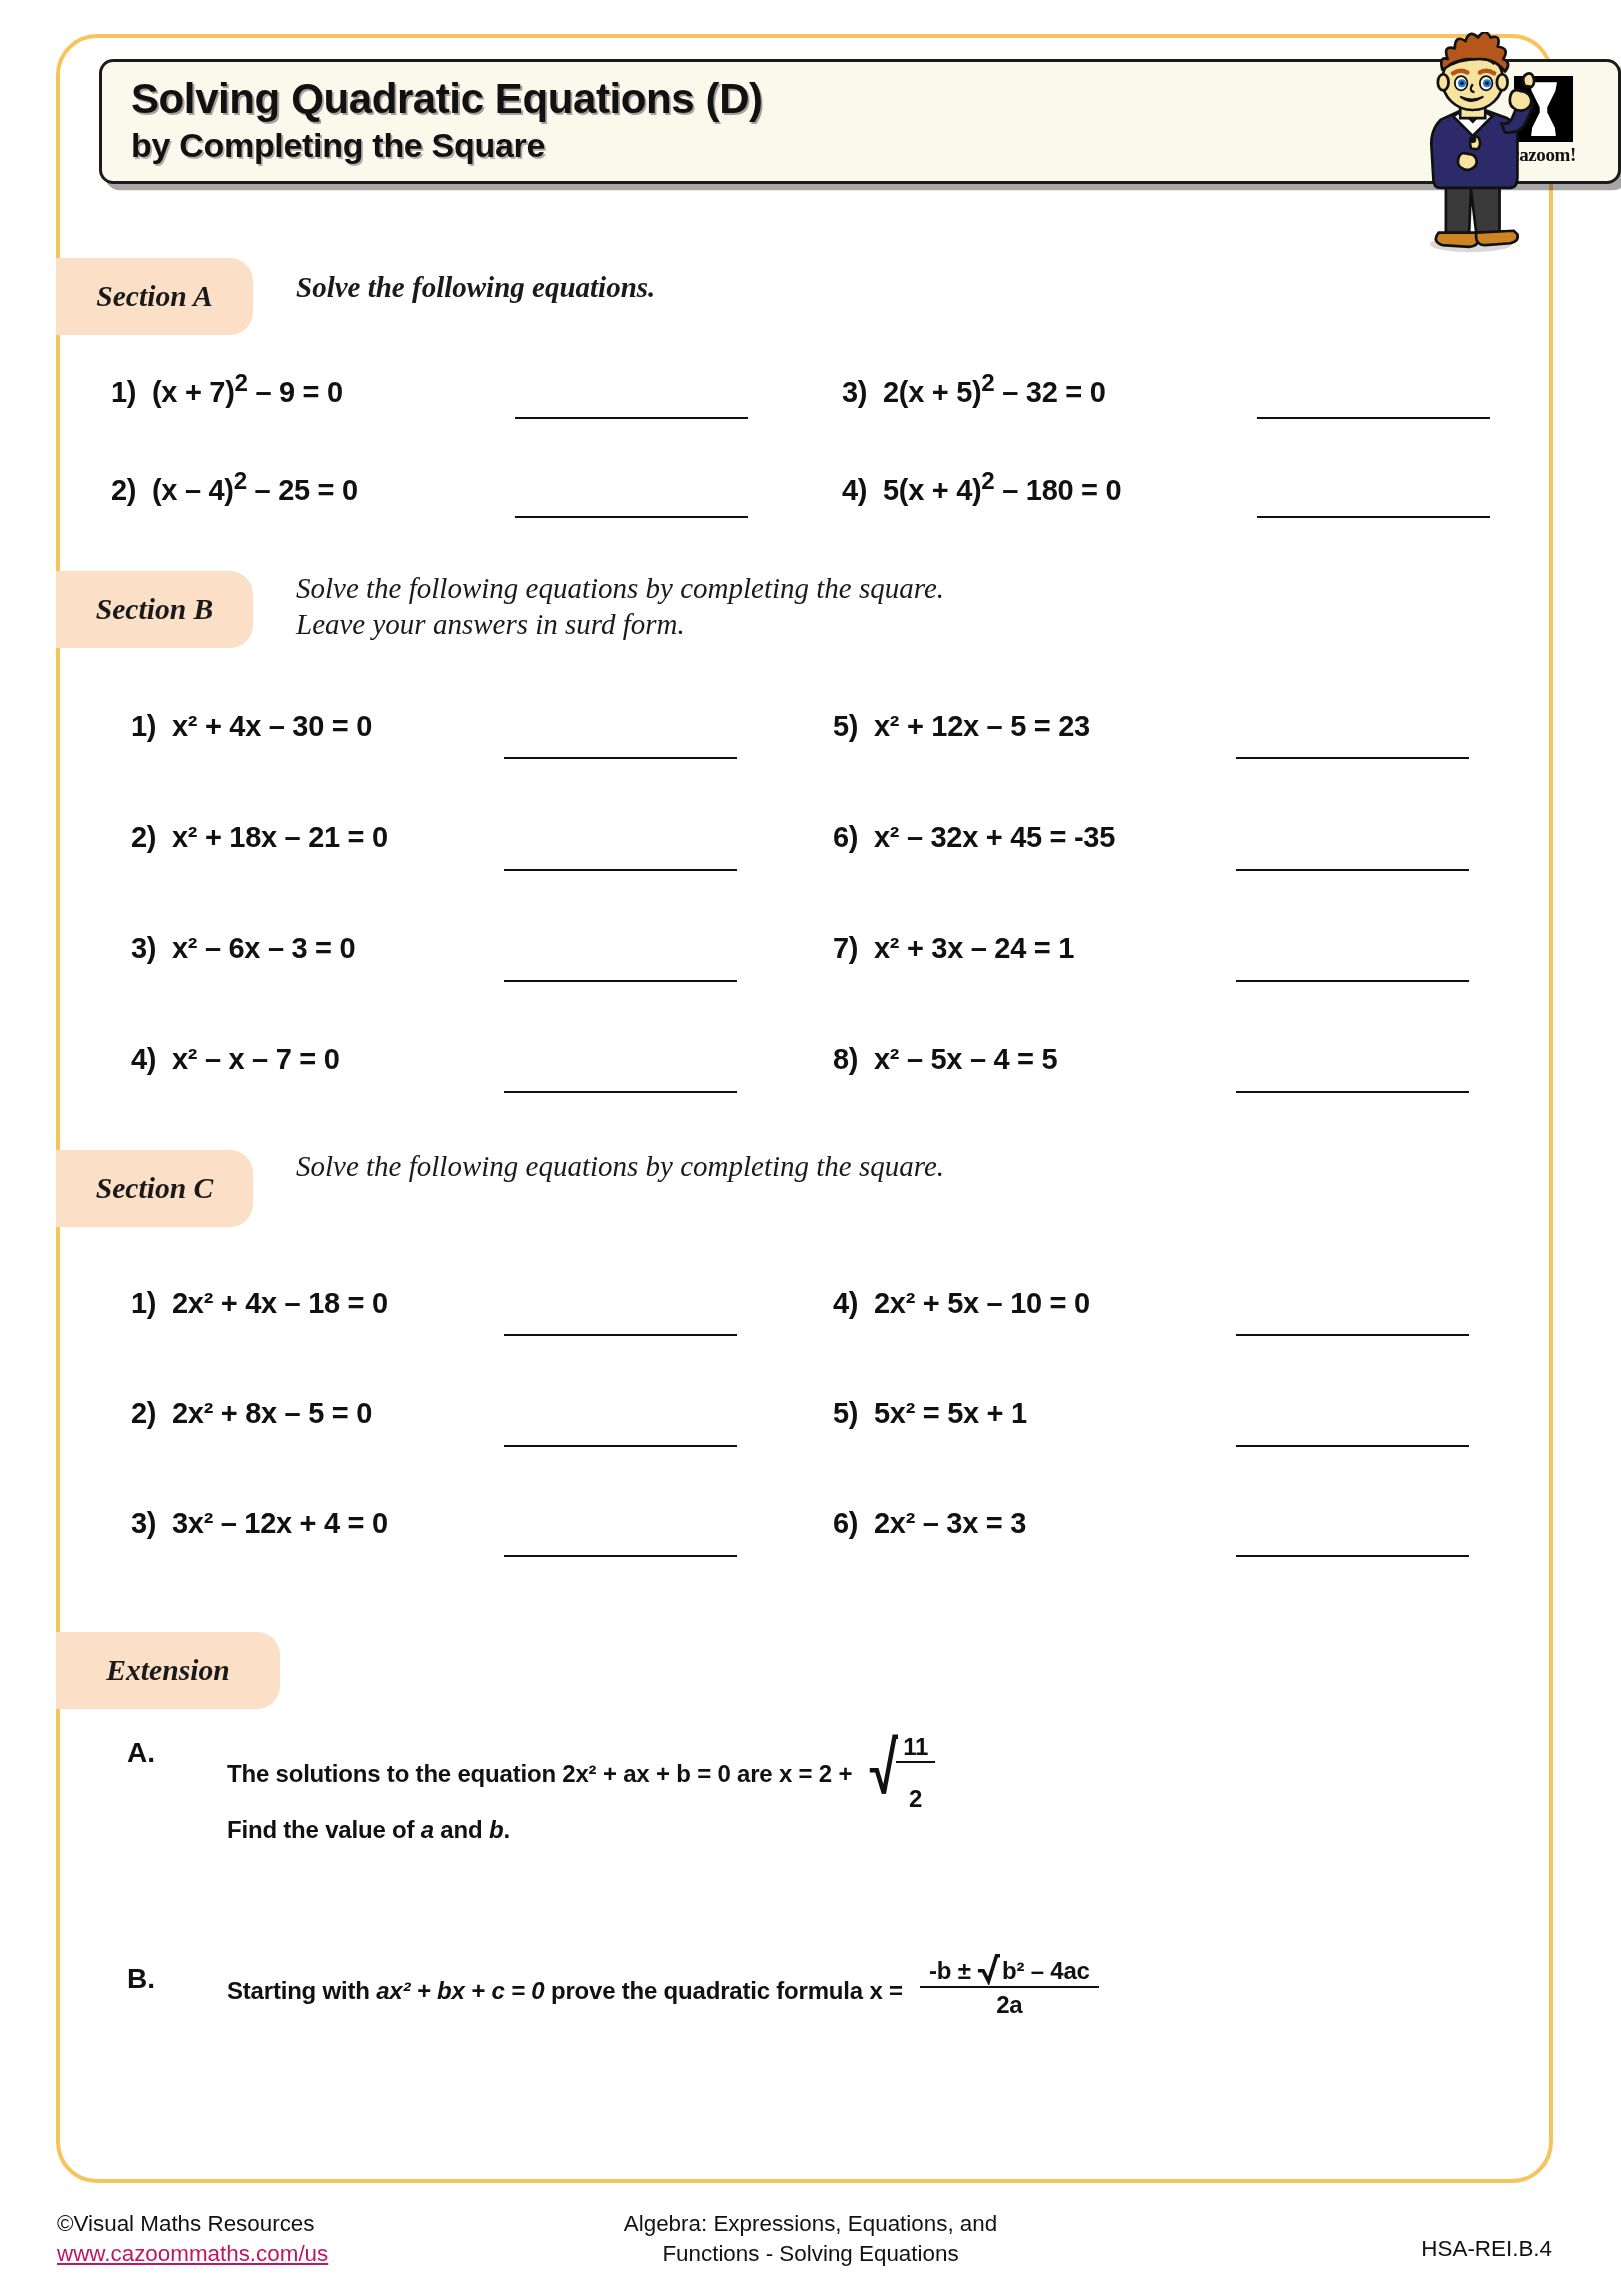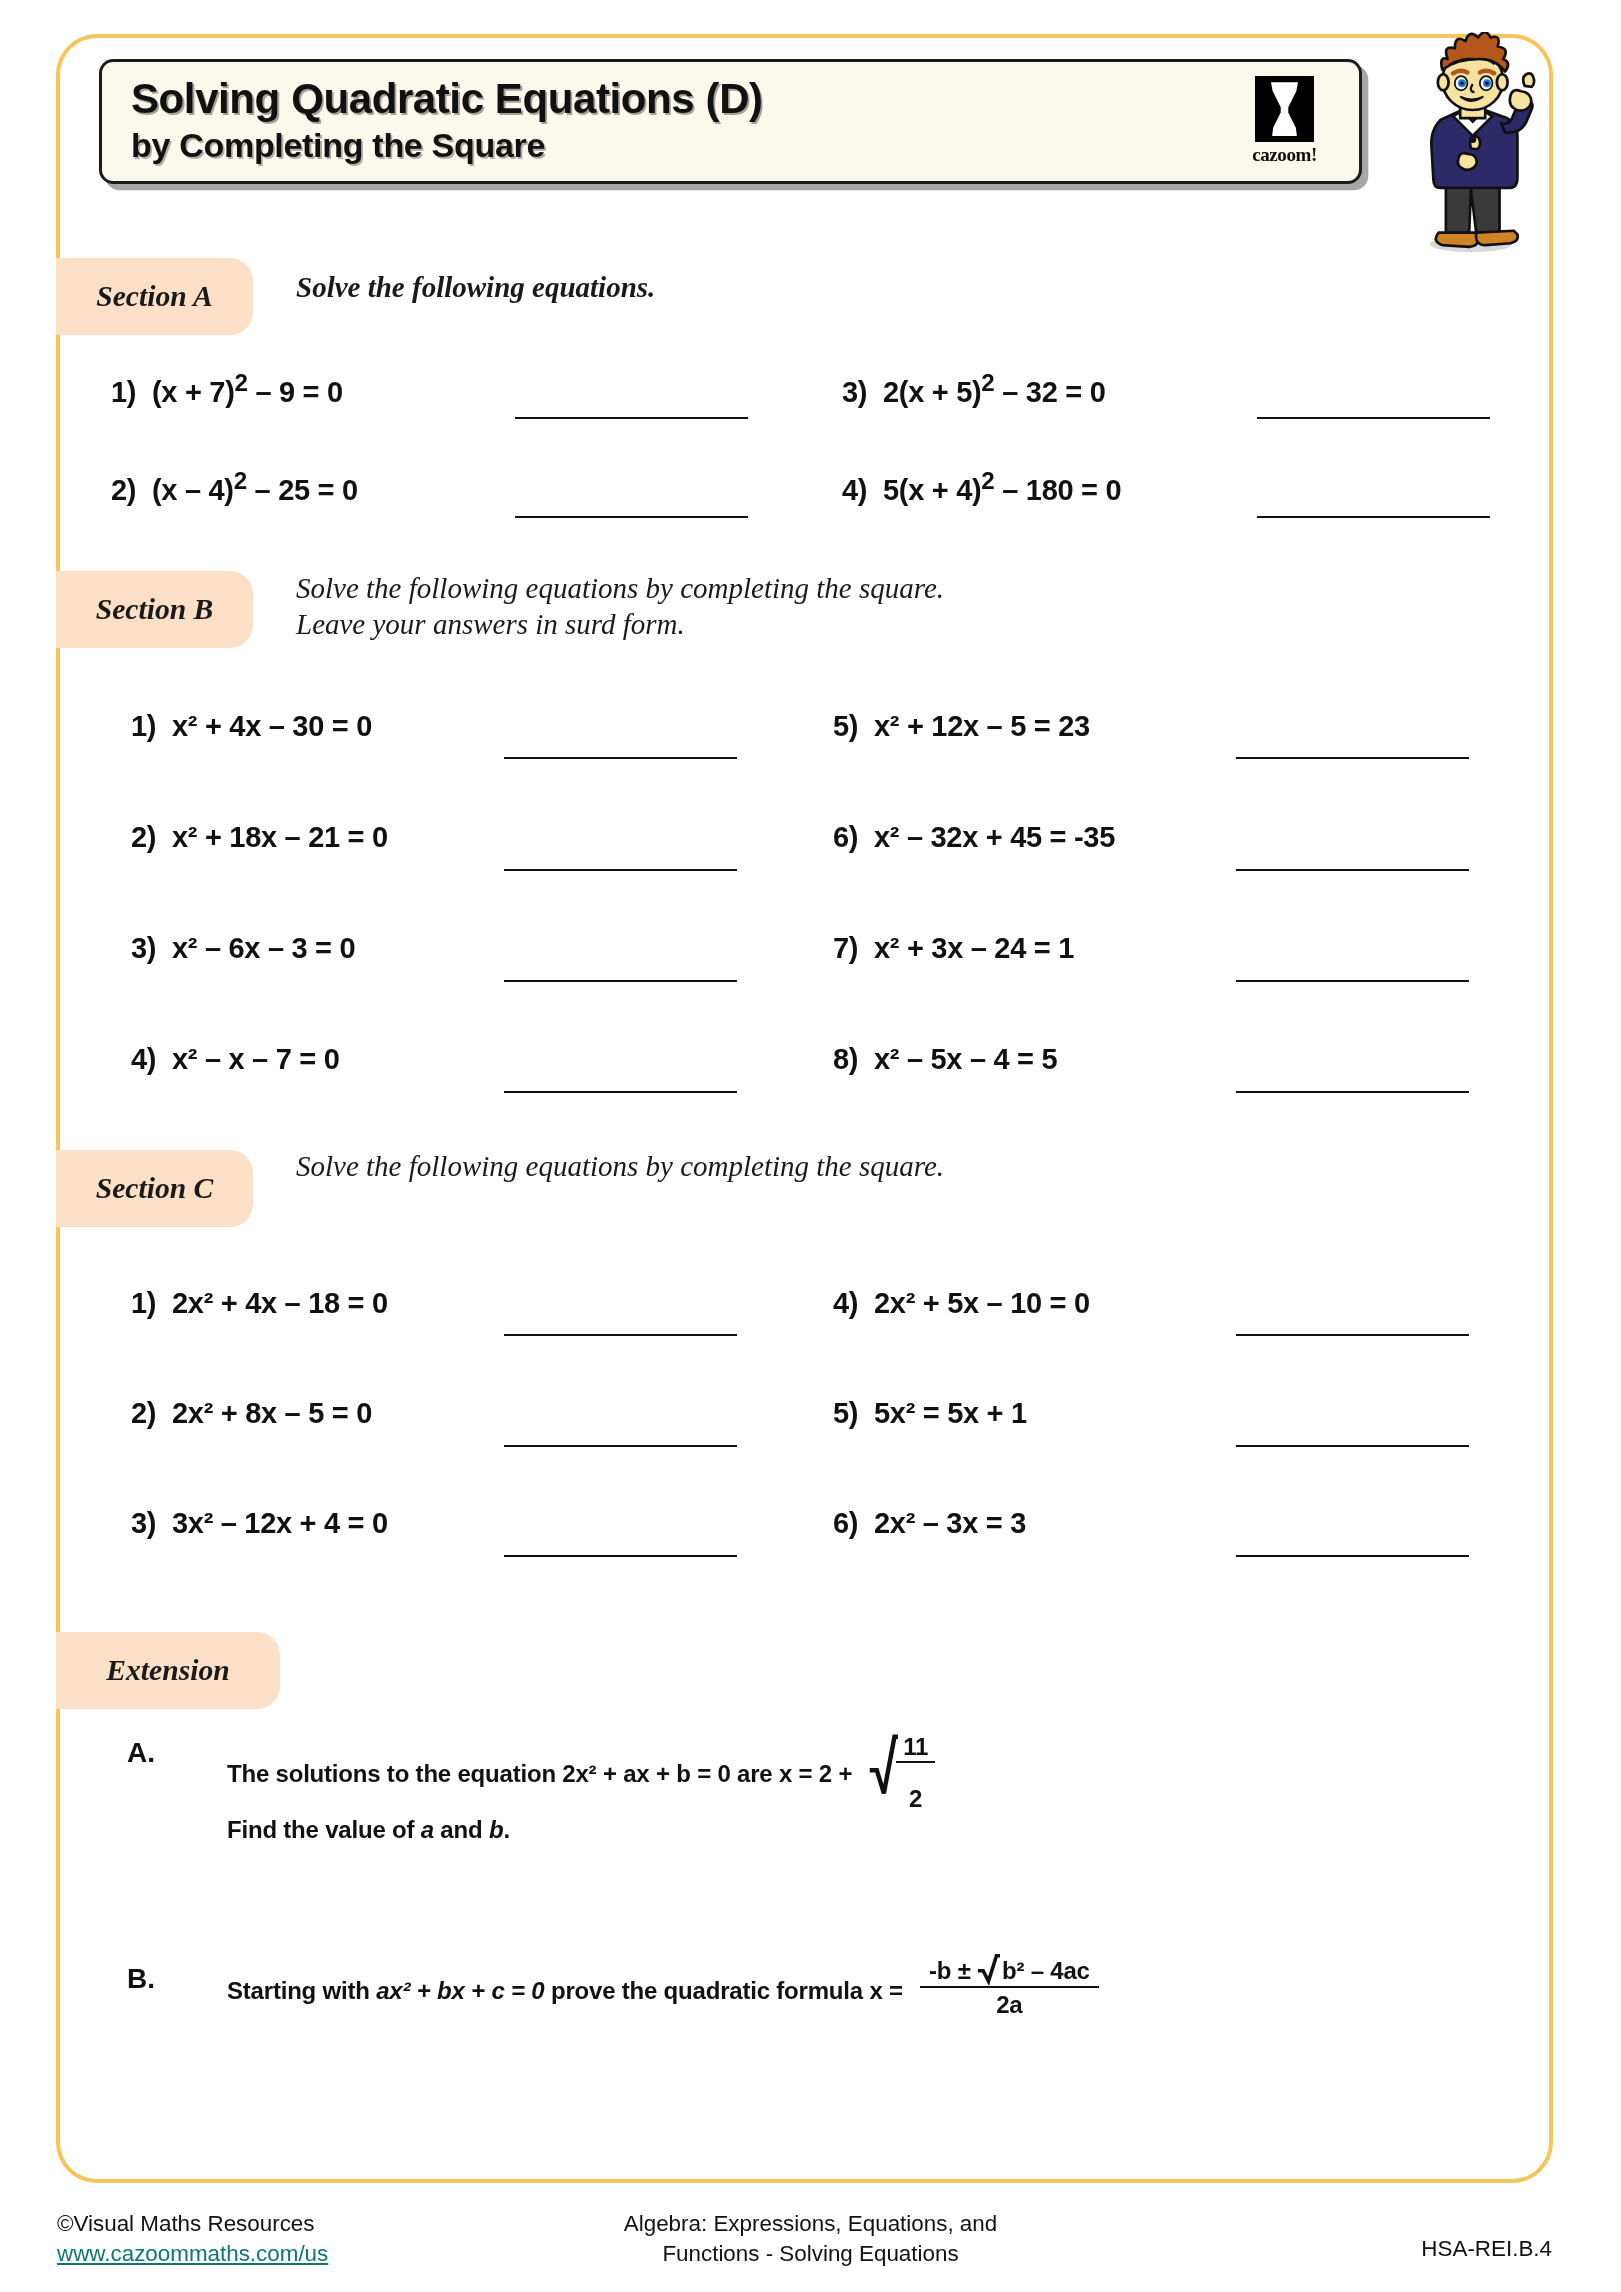--- a/index.html
+++ b/index.html
@@ -18,21 +18,21 @@
     width:1497px;height:2149px;
     border:4.5px solid #F6C45B;
     border-radius:41px;
     box-sizing:border-box;
   }
 
   
   #titlebar{
     position:absolute;
     left:99px;top:59px;
-    width:1263px;height:125px;
+    width:1522px;height:125px;
     background:#FBF8EC;
     border:3.6px solid #1b1b1b;
     border-radius:14.3px;
     box-sizing:border-box;
     box-shadow:6.3px 6.3px 0 rgba(0,0,0,0.35);
   }
   #title-line1{
     position:absolute;left:29px;top:12.5px;
     font-size:42px;font-weight:bold;color:#111;
     letter-spacing:-0.4px;
@@ -137,21 +137,21 @@
   .frac .num{border-bottom:2.7px solid #111;padding:0 7.2px 1.8px 7.2px;}
   .frac .den{padding:1.8px 7.2px 0 7.2px;}
 
   
   #footer{
     position:absolute;left:0;top:2209px;width:1622px;
     font-family:"Liberation Sans", sans-serif;
     font-size:22.4px;color:#111;
   }
   #foot-left{position:absolute;left:57px;top:0;line-height:1.35;}
-  #foot-left a{color:#0f766e;text-decoration:underline;}
+  #foot-left a{color:#be185d;text-decoration:underline;}
   #foot-center{position:absolute;left:618px;top:0;text-align:center;width:385px;line-height:1.35;}
   #foot-right{position:absolute;right:70px;top:27px;}
 </style>
 </head>
 <body>
 
 <div id="frame"></div>
 
 <div id="titlebar">
   <div id="title-line1">Solving Quadratic Equations (D)</div>

